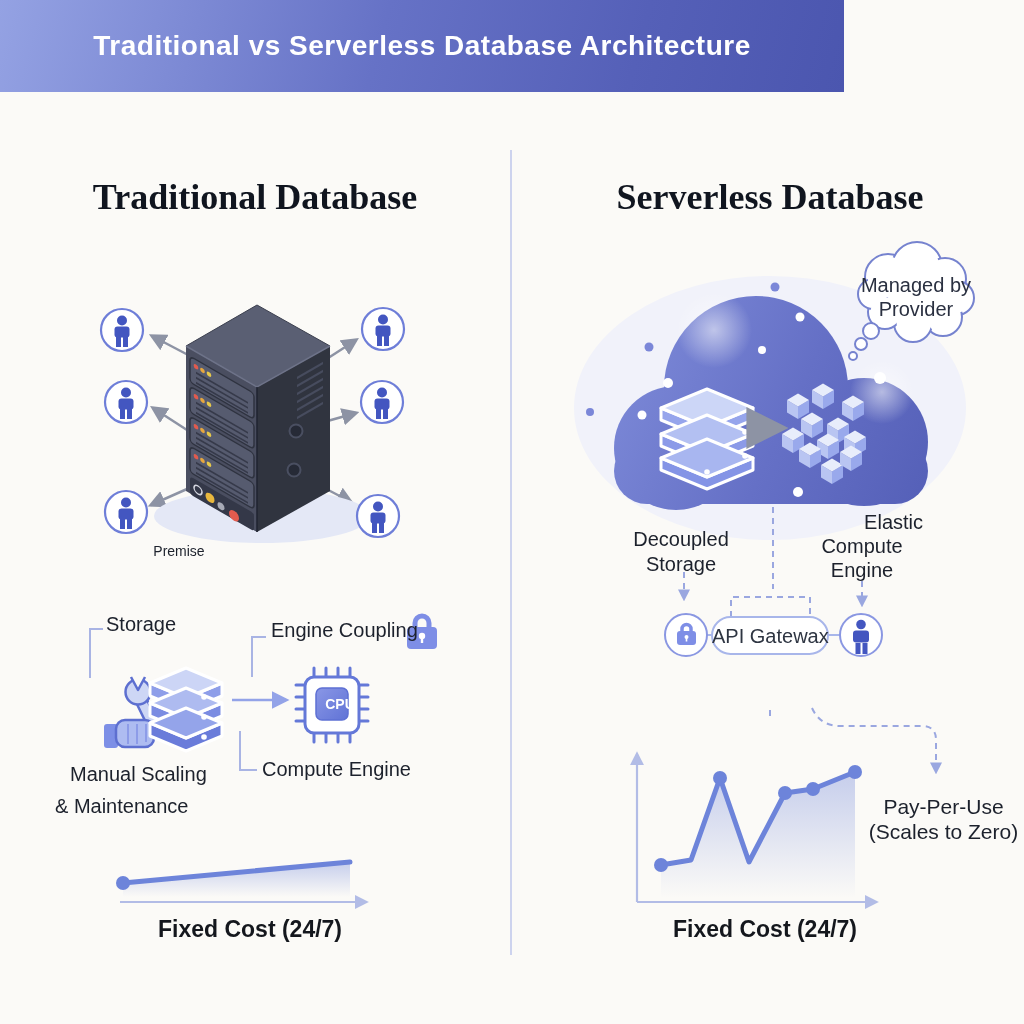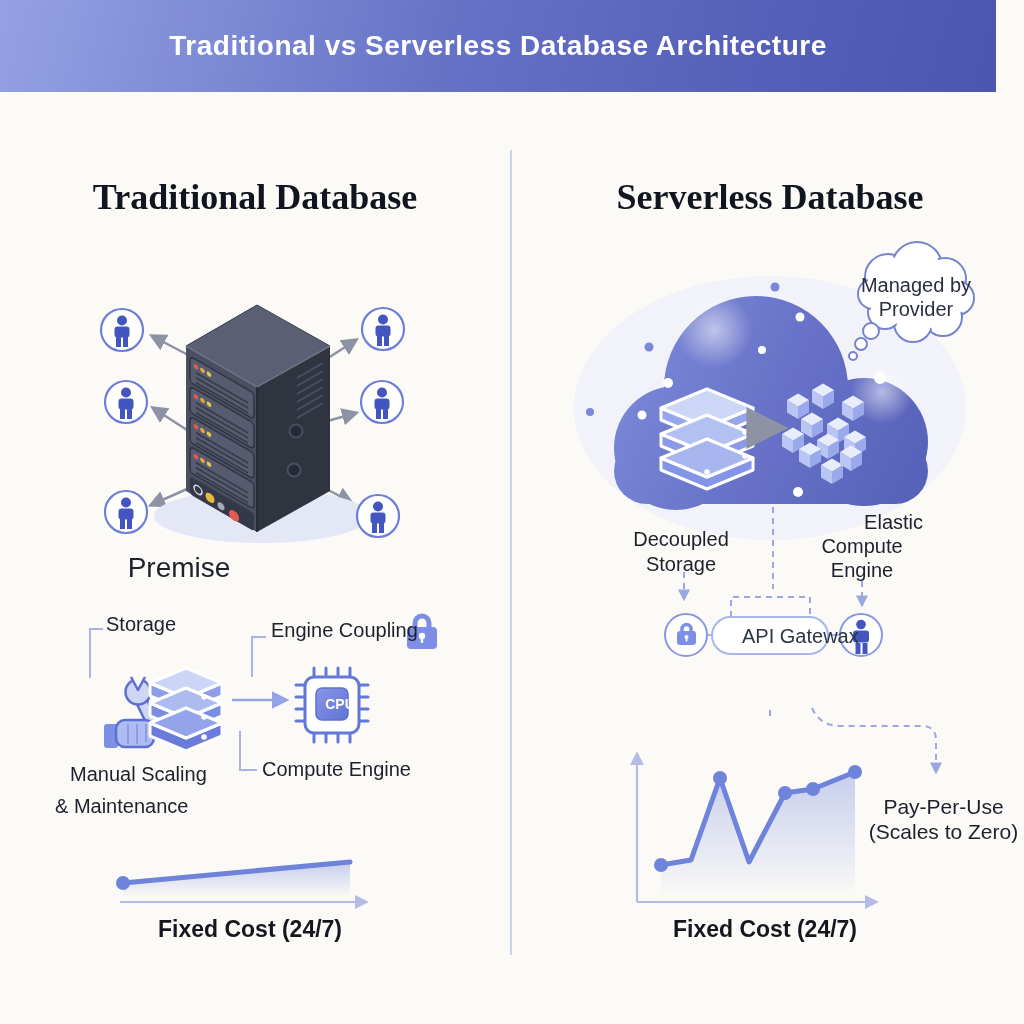--- a/index.html
+++ b/index.html
@@ -1,30 +1,30 @@
 <!DOCTYPE html>
 <html><head>
 <meta charset="utf-8">
 <style>
   html,body{margin:0;padding:0;background:#ffffff;}
   #canvas{position:relative;width:1024px;height:1024px;background:#fbfaf7;overflow:hidden;
           font-family:"Liberation Sans",sans-serif;}
   #art{position:absolute;left:0;top:0;width:1024px;height:1024px;z-index:1;}
-  .header{position:absolute;left:0;top:0;width:996px;height:92px;z-index:2;
+  .header{position:absolute;left:0;top:0;width:844px;height:92px;z-index:2;
           background:linear-gradient(105deg,#94a2e3 0%,#6672c6 45%,#5560b8 75%,#4b56af 100%);
           display:flex;align-items:center;justify-content:center;text-align:right;}
   .header .title{color:#ffffff;font-size:28px;font-weight:600;letter-spacing:0.5px;}
   .label{position:absolute;z-index:3;color:#1c212c;font-size:20px;line-height:1.2;white-space:nowrap;}
   .center{text-align:center;}
   .col-heading{font-size:36px;font-weight:bold;color:#10151f;font-family:Liberation Serif, serif;}
   .chart-label{font-size:23px;font-weight:bold;color:#14171d;}
   .small{font-size:20px;color:#2a3040;}
   .cpu-text{color:#ffffff;font-weight:bold;font-size:14px;}
   .pill-text{font-size:20px;color:#2e3542;}
-  .premise{font-size:28px;margin-top:8px;}
+  .premise{font-size:14px;}
   .pay{font-size:21px;}
 </style>
 </head>
 <body>
 
 <div id="canvas">
 
   <div class="header">
     <div class="title">Traditional vs Serverless Database Architecture</div>
   </div>
@@ -397,17 +397,17 @@
   <div class="label" style="left:55px;top:794px;">&amp; Maintenance</div>
   <div class="label chart-label center" style="left:122px;top:916px;width:256px;">Fixed Cost (24/7)</div>
 
   <div class="label small center" style="left:856px;top:273px;width:120px;">Managed by</div>
   <div class="label small center" style="left:856px;top:297px;width:120px;">Provider</div>
   <div class="label center" style="left:611px;top:527px;width:140px;">Decoupled</div>
   <div class="label center" style="left:611px;top:552px;width:140px;">Storage</div>
   <div class="label center" style="left:801px;top:510px;width:122px;text-align:right;">Elastic</div>
   <div class="label center" style="left:801px;top:534px;width:122px;">Compute</div>
   <div class="label center" style="left:801px;top:558px;width:122px;">Engine</div>
-  <div class="label pill-text center" style="left:712px;top:624px;width:116px;padding-left:30px;">API Gatewax</div>
+  <div class="label pill-text center" style="left:712px;top:624px;width:116px;">API Gatewax</div>
   <div class="label pay center" style="left:856px;top:794px;width:175px;">Pay-Per-Use</div>
   <div class="label pay center" style="left:856px;top:819px;width:175px;">(Scales to Zero)</div>
   <div class="label chart-label center" style="left:637px;top:916px;width:256px;">Fixed Cost (24/7)</div>
 </div>
 
 </body></html>

